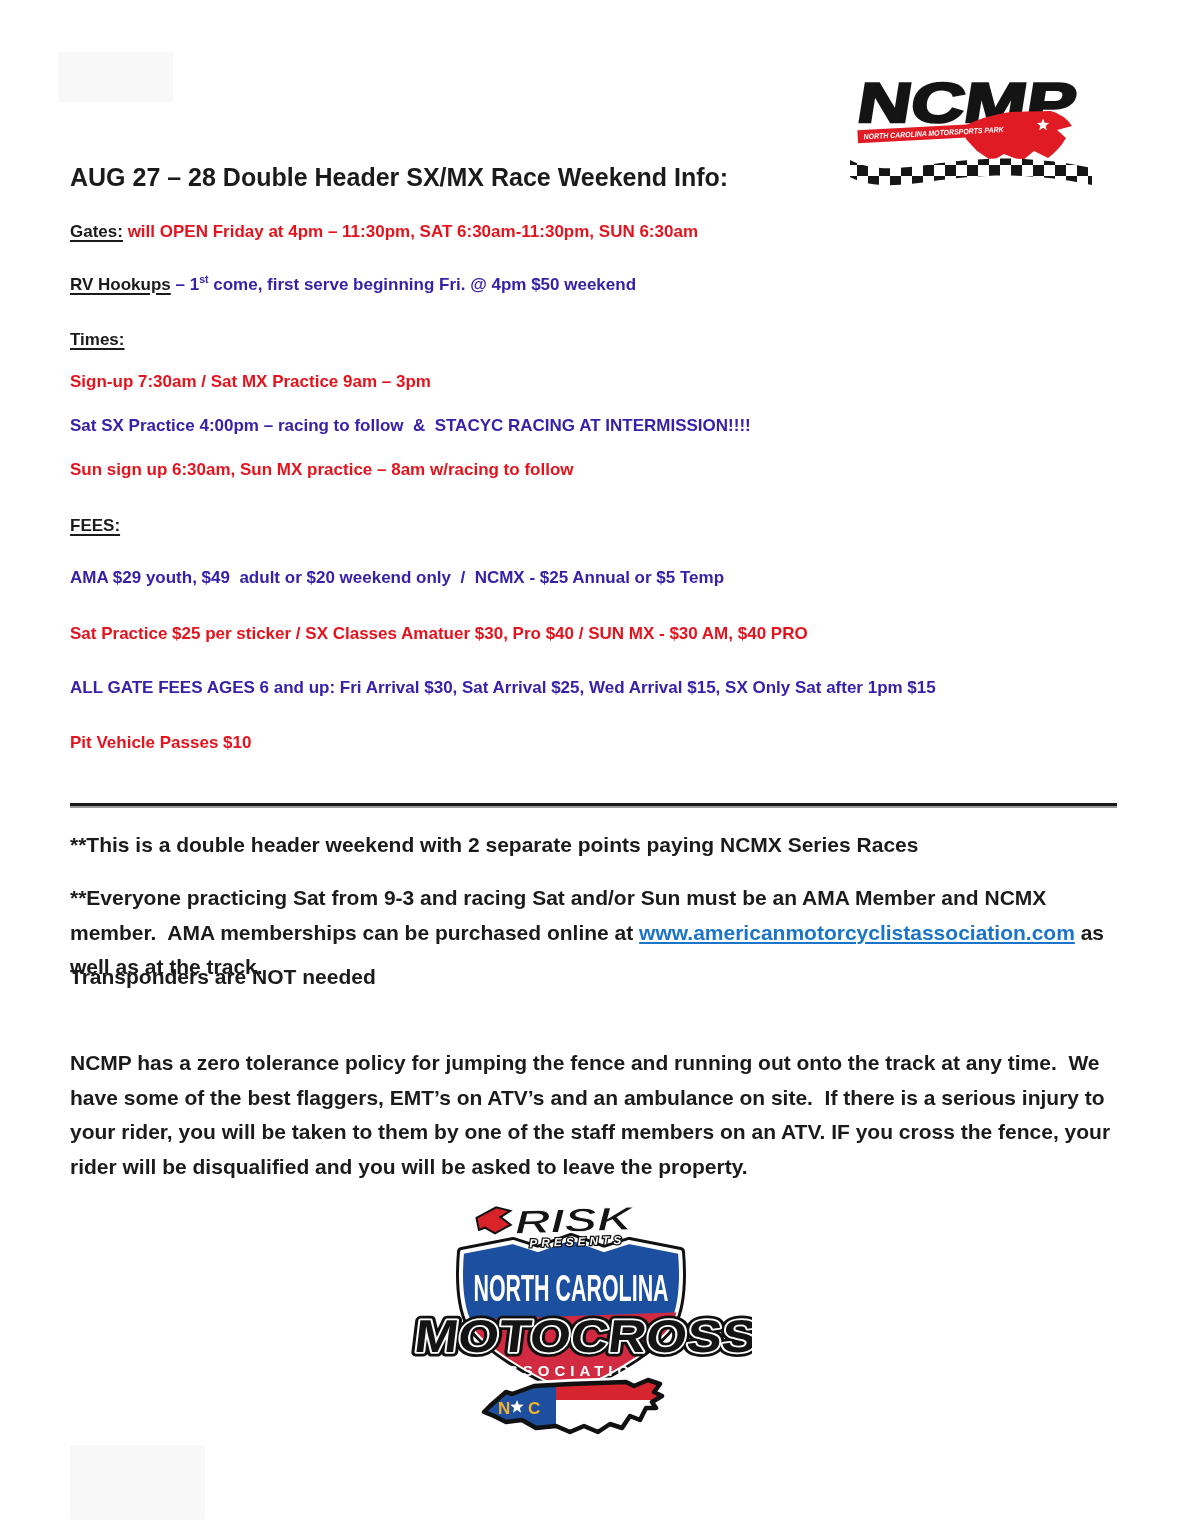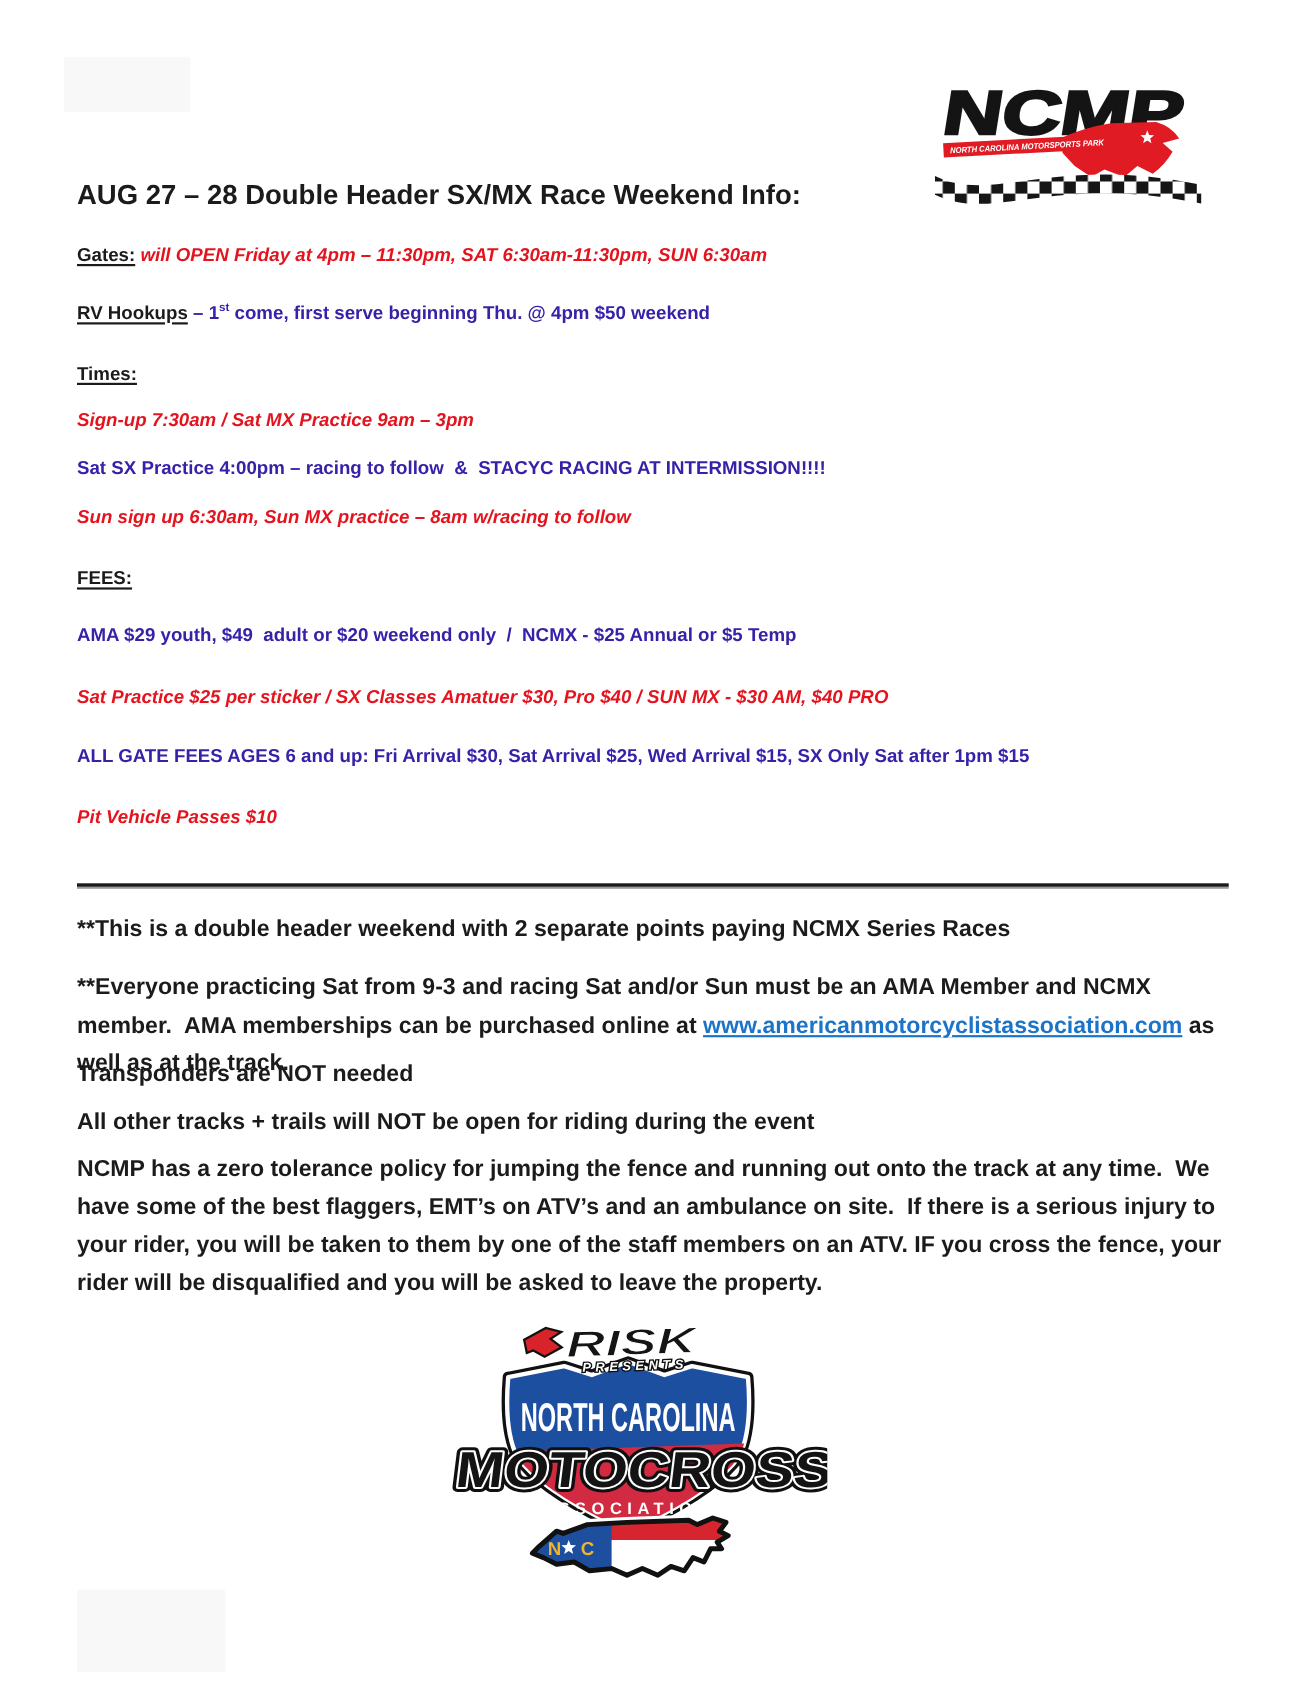--- a/index.html
+++ b/index.html
@@ -5,21 +5,21 @@
   html,body{margin:0;padding:0;background:#ffffff;}
   .page{position:relative;width:1187px;height:1536px;background:#fff;overflow:hidden;
         font-family:"Liberation Sans",sans-serif;font-weight:700;color:var(--c-text-black,#1b1b1b);}
   .artifact{position:absolute;background:#f8f8f8;border-radius:2px;}
   .a1{left:58px;top:52px;width:115px;height:50px;}
   .a2{left:70px;top:1445px;width:135px;height:75px;}
   .title{position:absolute;left:70px;top:163px;margin:0;font-size:25px;white-space:pre-wrap;
          text-decoration-thickness:3px;text-underline-offset:4px;}
   .line{position:absolute;left:70px;font-size:17px;white-space:pre-wrap;}
   .hlabel{color:var(--c-text-black,#1b1b1b);text-decoration:underline;text-decoration-thickness:2px;text-underline-offset:3px;}
-  [data-color="red"]{color:var(--c-red,#e4131d);font-style:italic;}
+  [data-color="red"]{color:var(--c-red,#e4131d);}
   [data-color="blue"]{color:var(--c-blue,#3522a8);}
   sup.ord{font-size:0.62em;vertical-align:super;line-height:0;margin-top:26px;}
   .rule{position:absolute;left:70px;top:803px;width:1047px;height:3px;background:#1a1a1a;box-shadow:0 2px 0 #9a9a9a;}
   .note{position:absolute;left:70px;margin:0;font-size:21px;line-height:34.5px;width:1050px;white-space:pre-wrap;color:#1b1b1b;}
   a.doclink{color:var(--c-link-blue,#1b74c8);text-decoration:underline;cursor:pointer;margin-top:22px;}
   svg{position:absolute;}
   svg text{font-family:"Liberation Sans",sans-serif;}
   .ncmp-logo{left:846px;top:66px;}
   .ncma-logo{left:388px;top:1200px;}
 </style>
@@ -48,41 +48,40 @@
       <rect x="12" y="64" width="152" height="13" style="fill:var(--c-ncmp-red,#e01b24)"></rect>
       <text x="18" y="73.5" font-size="7.5" font-weight="bold" font-style="italic" fill="#ffffff" textLength="140" lengthAdjust="spacingAndGlyphs">NORTH CAROLINA MOTORSPORTS PARK</text>
     </g>
     <path fill="url(#chk)" d="M4,94 C56,120 112,74 246,102 L246,119 C112,91 56,137 4,111 Z"></path>
   </svg>
 
   <h1 class="title">AUG 27 – 28 Double Header SX/MX Race Weekend Info: </h1>
 
   <div class="line" style="top:222px"><span class="hlabel">Gates:</span><span data-color="red"> will OPEN Friday at 4pm – 11:30pm, SAT 6:30am-11:30pm, SUN 6:30am</span></div>
 
-  <div class="line" style="top:275px"><span class="hlabel">RV Hookups</span><span data-color="blue"><span> – 1</span><sup class="ord">st</sup><span> come, first serve beginning Thu. @ 4pm $50 weekend</span></span></div>
+  <div class="line" style="top:275px"><span class="hlabel">RV Hookups</span><span data-color="blue"><span> – 1</span><sup class="ord">st</sup><span> come, first serve beginning Fri. @ 4pm $50 weekend</span></span></div>
 
   <div class="line hlabel" style="top:330px">Times:</div>
   <div class="line" style="top:372px" data-color="red">Sign-up 7:30am / Sat MX Practice 9am – 3pm</div>
   <div class="line" style="top:416px" data-color="blue">Sat SX Practice 4:00pm – racing to follow  &amp;  STACYC RACING AT INTERMISSION!!!!</div>
   <div class="line" style="top:460px" data-color="red">Sun sign up 6:30am, Sun MX practice – 8am w/racing to follow</div>
 
   <div class="line hlabel" style="top:516px">FEES:</div>
   <div class="line" style="top:568px" data-color="blue">AMA $29 youth, $49  adult or $20 weekend only  /  NCMX - $25 Annual or $5 Temp</div>
   <div class="line" style="top:624px" data-color="red">Sat Practice $25 per sticker / SX Classes Amatuer $30, Pro $40 / SUN MX - $30 AM, $40 PRO</div>
   <div class="line" style="top:678px" data-color="blue">ALL GATE FEES AGES 6 and up: Fri Arrival $30, Sat Arrival $25, Wed Arrival $15, SX Only Sat after 1pm $15</div>
   <div class="line" style="top:733px" data-color="red">Pit Vehicle Passes $10</div>
 
   <div class="rule"></div>
 
   <p class="note" style="top:828px">**This is a double header weekend with 2 separate points paying NCMX Series Races</p>
 
   <p class="note" style="top:881px"><span>**Everyone practicing Sat from 9-3 and racing Sat and/or Sun must be an AMA Member and NCMX member.  AMA memberships can be purchased online at </span><a class="doclink">www.americanmotorcyclistassociation.com</a><span> as well as at the track.</span></p>
 
   <p class="note" style="top:960px">Transponders are NOT needed</p>
-  <p class="note" style="top:1003px">All other tracks + trails will NOT be open for riding during the event</p>
   <p class="note" style="top:1046px">NCMP has a zero tolerance policy for jumping the fence and running out onto the track at any time.  We have some of the best flaggers, EMT’s on ATV’s and an ambulance on site.  If there is a serious injury to your rider, you will be taken to them by one of the staff members on an ATV. IF you cross the fence, your rider will be disqualified and you will be asked to leave the property.</p>
 
   <svg class="ncma-logo" width="364" height="244" viewBox="0 0 364 244">
     <defs>
       <clipPath id="shieldClip">
         <path d="M74,52 L125,42 L150,50 L183,38 L216,50 L241,42 L292,52 Q296,100 284,124 Q262,156 183,192 Q104,156 82,124 Q70,100 74,52 Z"></path>
       </clipPath>
       <clipPath id="stateClip">
         <path d="M6,34 L12,28 L28,14 L34,16 L56,8 L92,6 L148,4 L156,8 L170,2 L182,6 L176,14 L184,18 L174,24 L178,30 L168,30 L162,42 L152,38 L144,50 L132,46 L120,54 L106,48 L92,54 L78,48 L58,50 L44,42 L28,44 L16,38 Z"></path>
       </clipPath>

